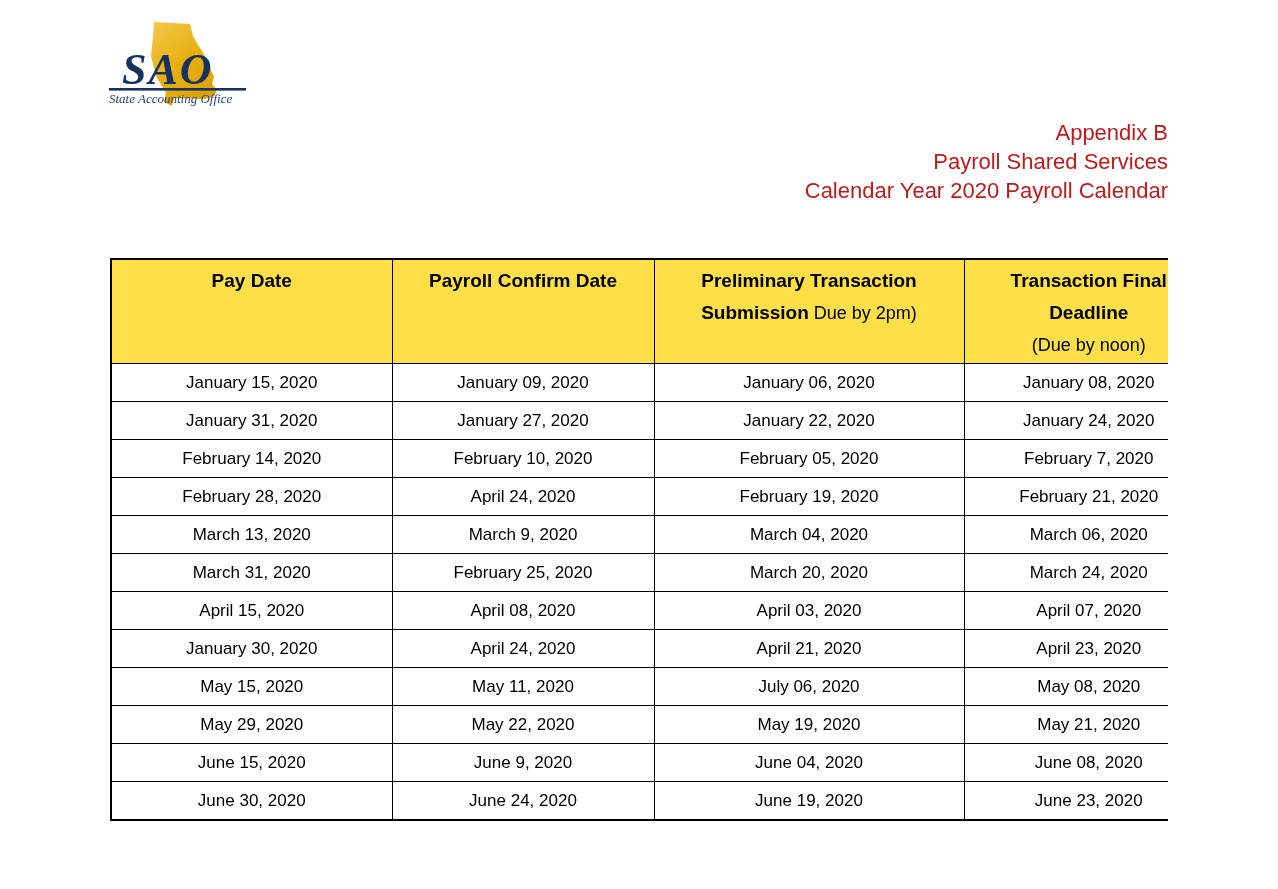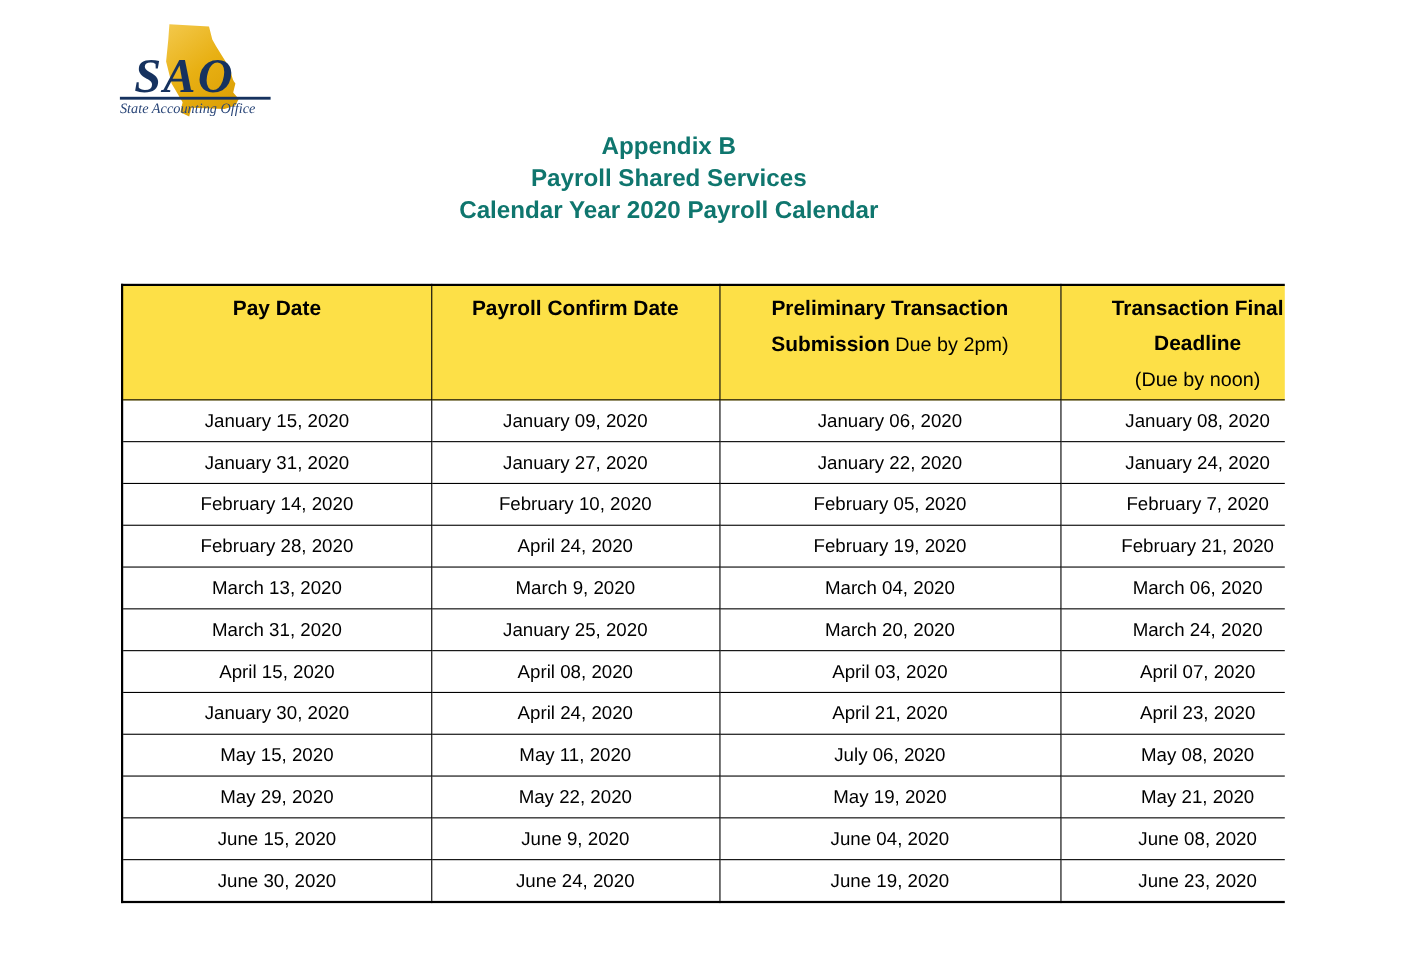--- a/index.html
+++ b/index.html
@@ -5,21 +5,21 @@
   html,body{margin:0;padding:0;background:#fff;}
   .page{
     position:relative;width:1120px;height:889px;background:#ffffff;
     font-family:"Liberation Sans",sans-serif;color:#000;overflow:hidden;margin-left:48px;
   }
   
   .logo{position:absolute;left:56px;top:16px;width:148px;height:96px;}
   
   .title-block{
     position:absolute;left:0;top:118px;width:100%;
-    text-align:center;font-weight:bold;font-size:22px;line-height:29px;color:#0f766e;
+    text-align:right;font-weight:normal;font-size:22px;line-height:29px;color:#b91c1c;
   }
   
   .cal-table{
     position:absolute;left:62px;top:258px;width:1103px;
     border-collapse:collapse;table-layout:fixed;border:2px solid #000;
   }
   .cal-table th{
     background:#fde047;border:1px solid #000;vertical-align:top;
     padding:5px 2px 0 2px;height:98px;box-sizing:content-box;
     font-weight:bold;font-size:19px;line-height:32px;text-align:center;
@@ -110,21 +110,21 @@
         <td>February 21, 2020</td>
       </tr>
       <tr>
         <td>March 13, 2020</td>
         <td>March 9, 2020</td>
         <td>March 04, 2020</td>
         <td>March 06, 2020</td>
       </tr>
       <tr>
         <td>March 31, 2020</td>
-        <td>January 25, 2020</td>
+        <td>February 25, 2020</td>
         <td>March 20, 2020</td>
         <td>March 24, 2020</td>
       </tr>
       <tr>
         <td>April 15, 2020</td>
         <td>April 08, 2020</td>
         <td>April 03, 2020</td>
         <td>April 07, 2020</td>
       </tr>
       <tr>

